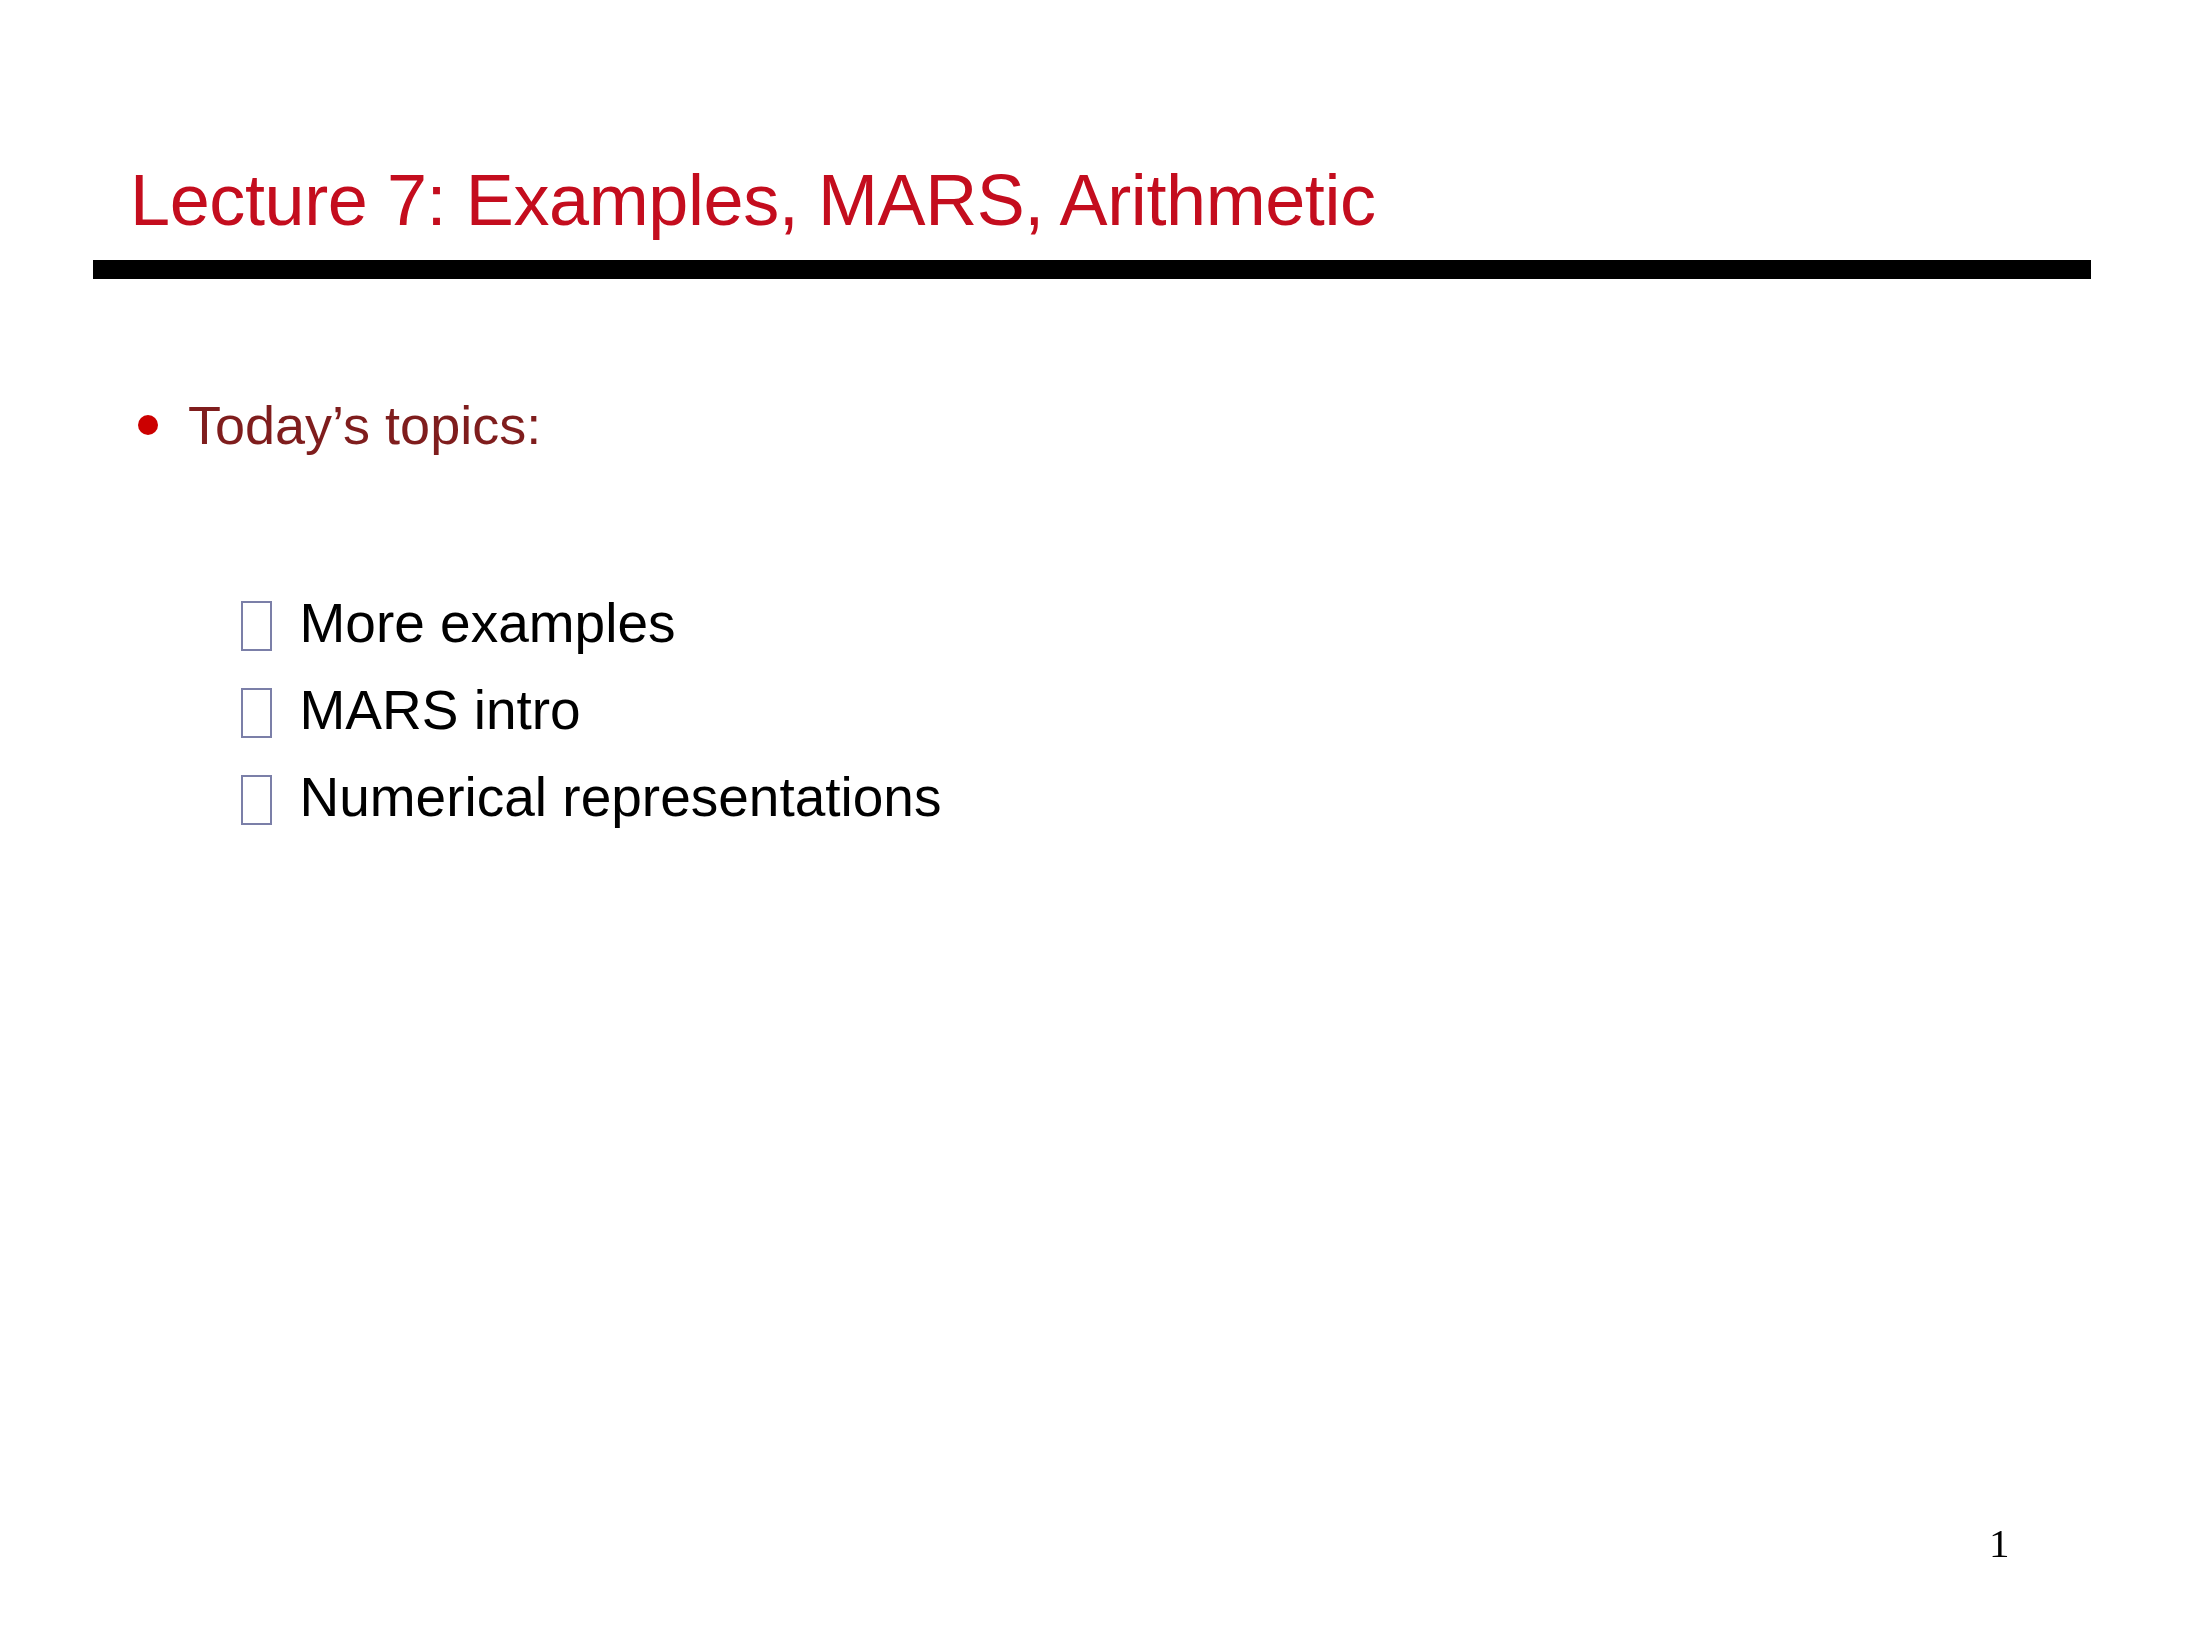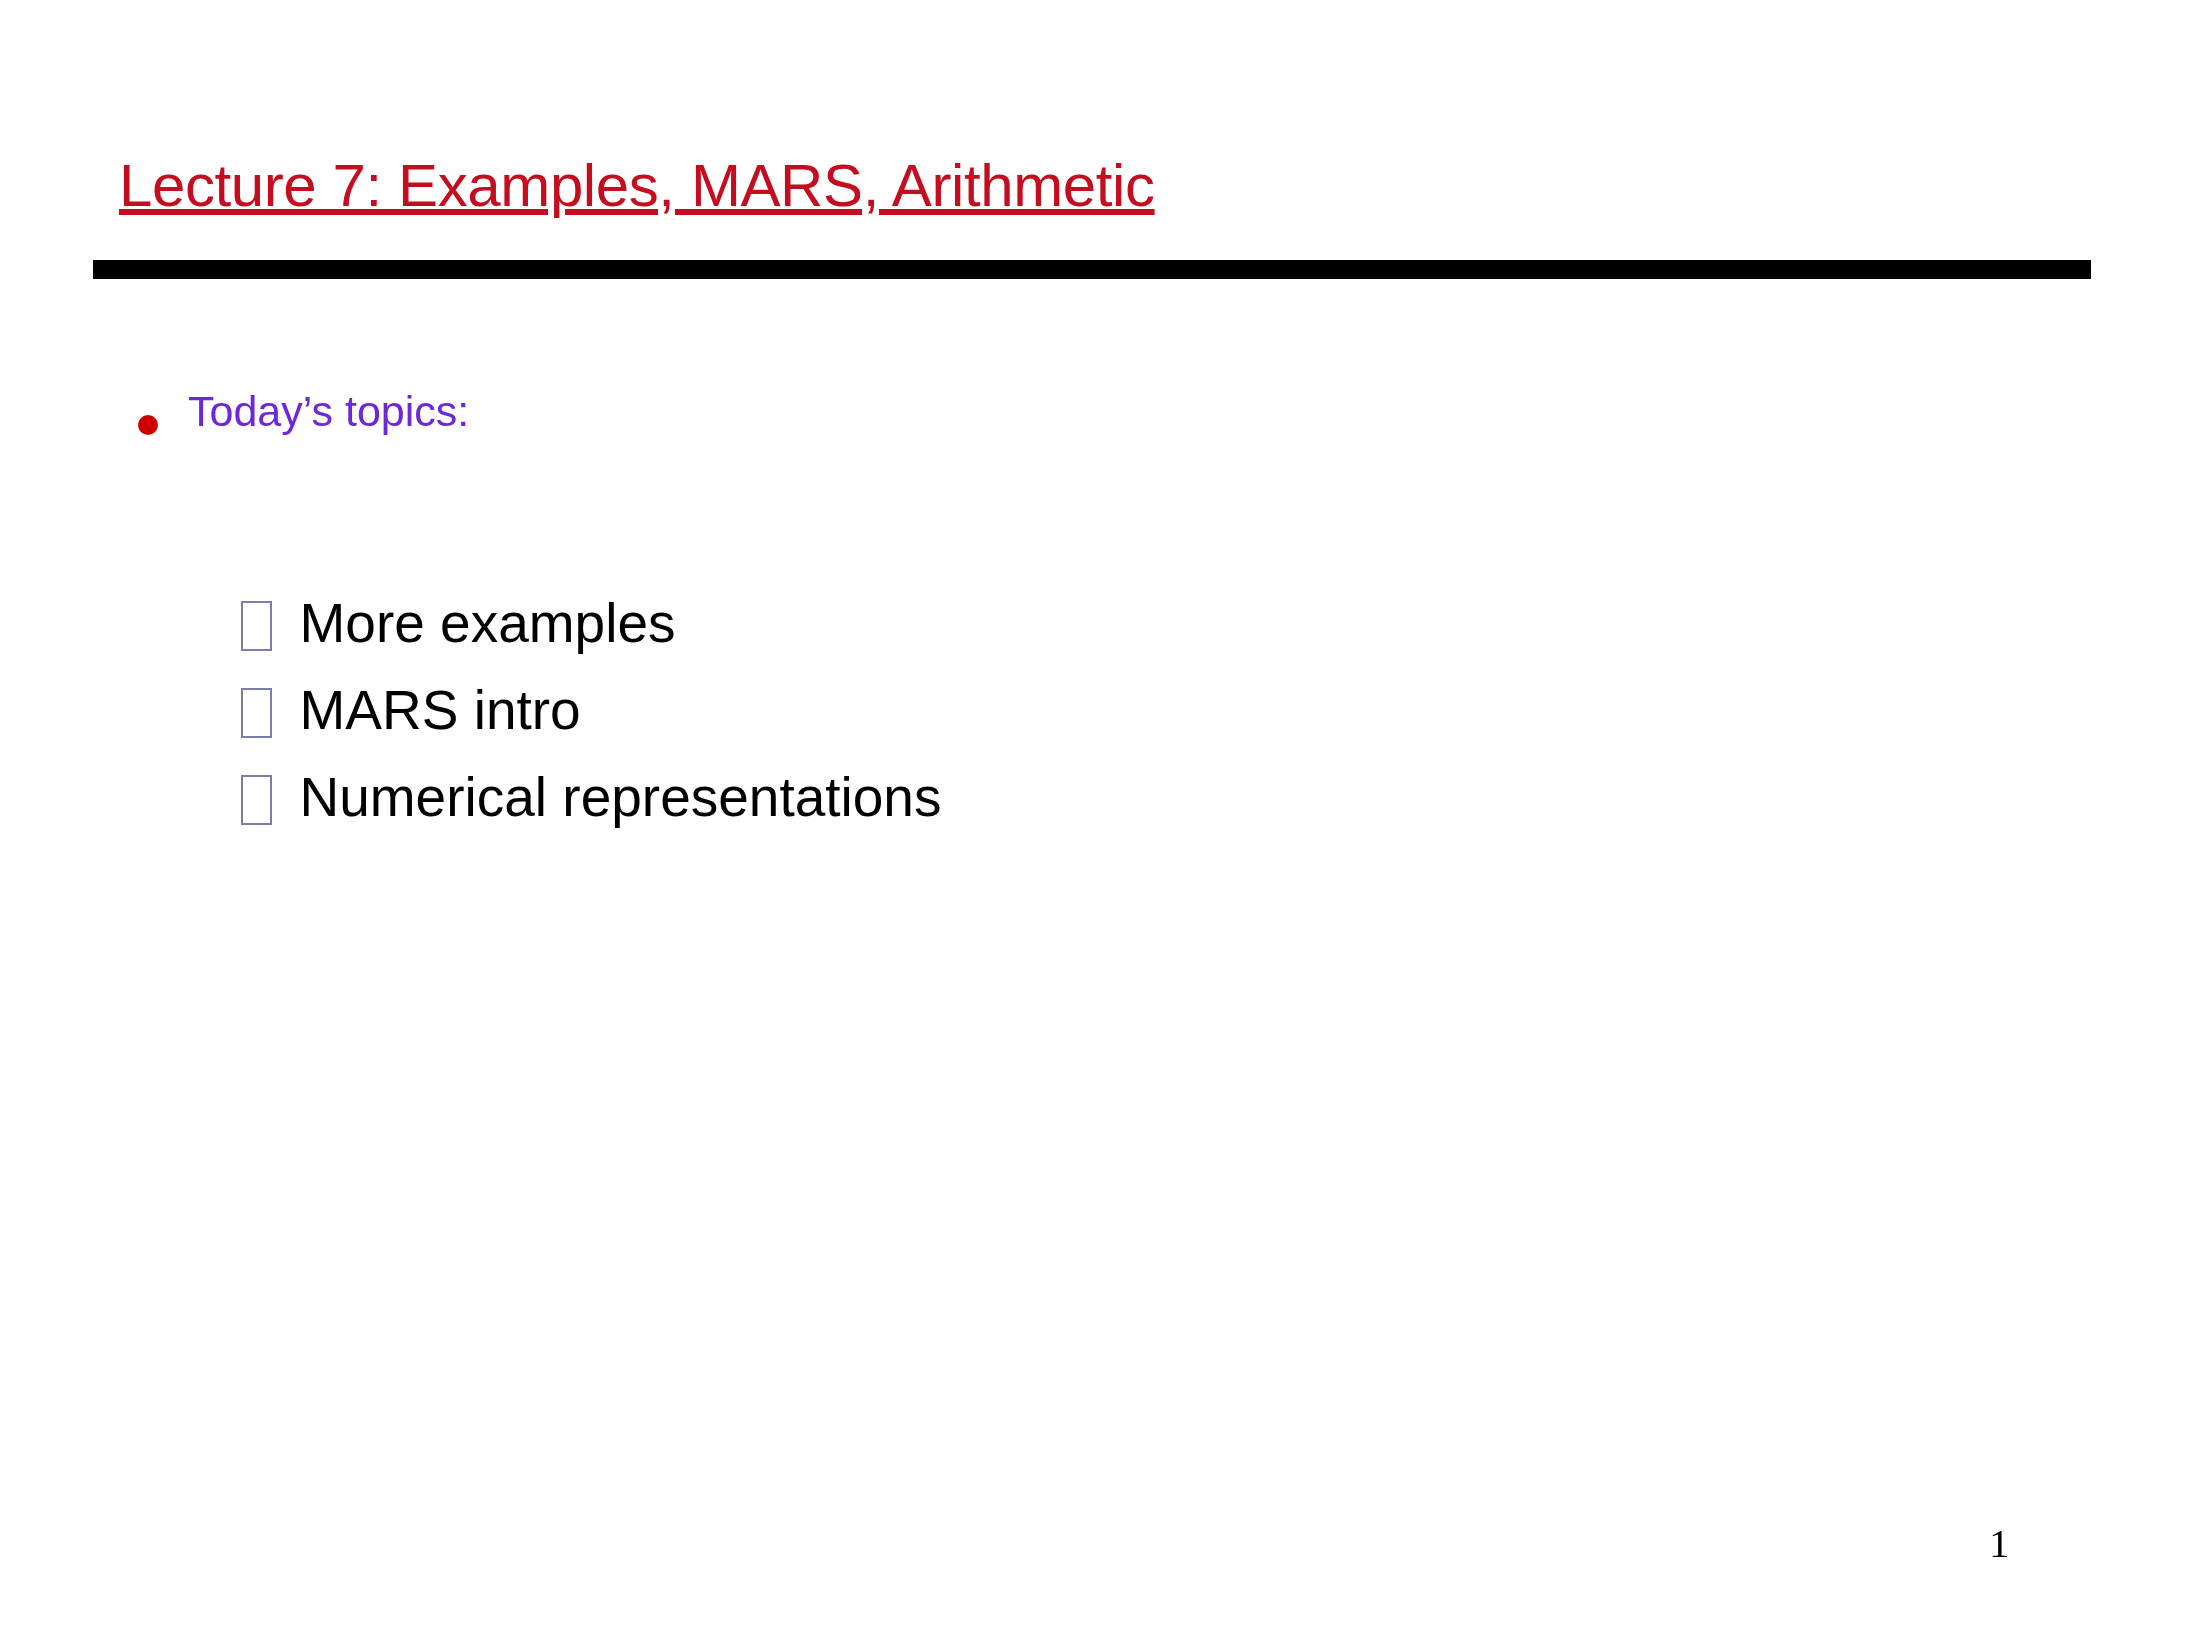--- a/index.html
+++ b/index.html
@@ -17,31 +17,30 @@
     position: relative;
     width: 2203px;
     height: 1652px;
     background: #ffffff;
     overflow: hidden;
   }
 
   
   #slide-title {
     position: absolute;
-    left: 119px;
+    left: 130px;
     top: 114px;
     width: 1962px;
     font-family: "Liberation Sans", sans-serif;
-    font-size: 60px;
+    font-size: 72px;
     font-weight: 400;
     line-height: 1.06;
     color: #c40d1e;
     letter-spacing: -0.4px;
     white-space: nowrap;
-    text-decoration: underline;
   }
 
   
   #title-rule {
     position: absolute;
     left: 93px;
     top: 260px;
     width: 1998px;
     height: 19px;
     background: #000000;
@@ -71,24 +70,25 @@
     height: 20px;
     border-radius: 50%;
     background: #cc0000;
     margin-top: 28px;
     margin-right: 30px;
     flex: none;
   }
 
   .level1-text {
     font-family: "Liberation Sans", sans-serif;
-    font-size: 43px;
+    font-size: 54px;
     font-weight: 400;
     line-height: 1.12;
-    color: #6d28d9;
+    color: #7f1d1d;
+    margin-top: 8px;
   }
 
   .level2-list {
     position: absolute;
     left: 241px;
     top: 564px;
     width: 1721px;
   }
 
   .level2-item {

